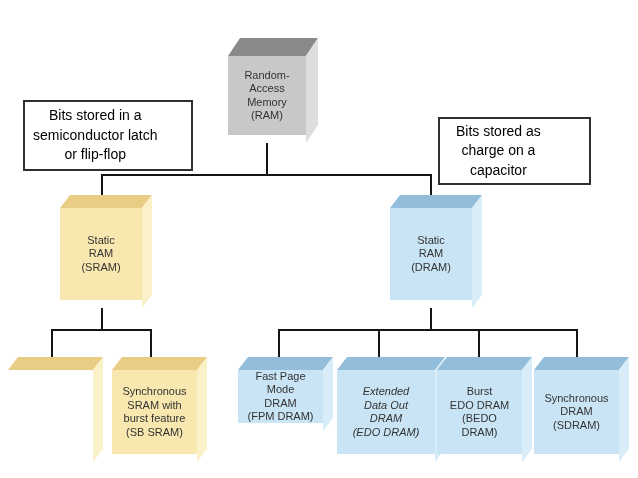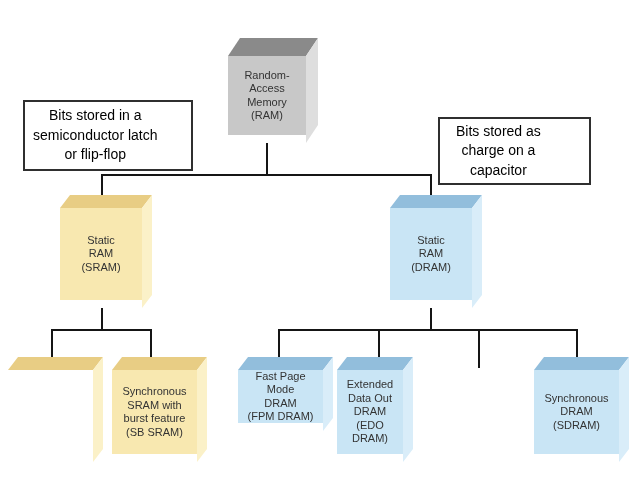--- a/index.html
+++ b/index.html
@@ -126,31 +126,41 @@
     <div class="face top"></div>
     <div class="face side"></div>
     <div class="face front">
       <div class="label">Fast Page
 Mode
 DRAM
 (FPM DRAM)</div>
     </div>
   </div>
 
-  <div class="box3d blue" style="left:337px;top:357px;width:76px;height:105px;--dx:10px;--dy:13px;">
+  <div class="box3d blue" style="left:337px;top:357px;width:108px;height:105px;font-style:italic;--dx:10px;--dy:13px;">
     <div class="face top"></div>
     <div class="face side"></div>
     <div class="face front">
       <div class="label">Extended
 Data Out
 DRAM
 (EDO DRAM)</div>
     </div>
   </div>
 
+  <div class="box3d blue" style="left:437px;top:357px;width:95px;height:105px;--dx:10px;--dy:13px;">
+    <div class="face top"></div>
+    <div class="face side"></div>
+    <div class="face front">
+      <div class="label">Burst
+EDO DRAM
+(BEDO
+DRAM)</div>
+    </div>
+  </div>
 
   <div class="box3d blue" style="left:534px;top:357px;width:95px;height:105px;--dx:10px;--dy:13px;">
     <div class="face top"></div>
     <div class="face side"></div>
     <div class="face front">
       <div class="label">Synchronous
 DRAM
 (SDRAM)</div>
     </div>
   </div>

